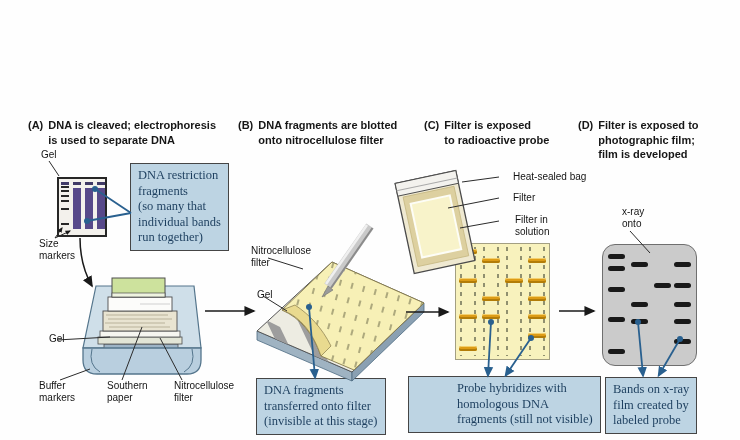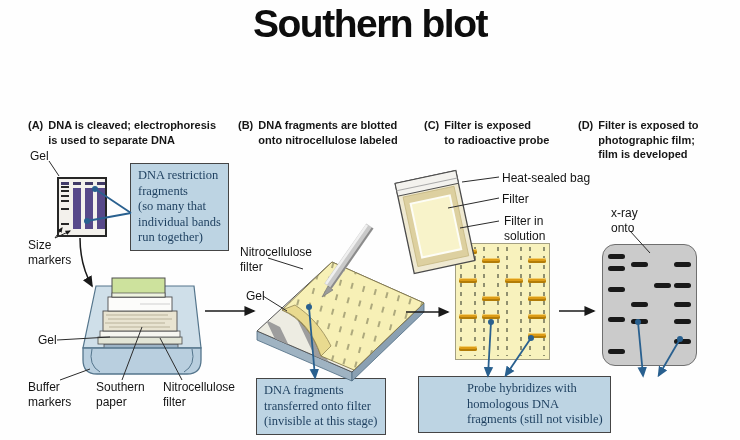--- a/index.html
+++ b/index.html
@@ -3,21 +3,21 @@
 <meta charset="utf-8">
 <style>
   html,body { margin:0; padding:0; background:#ffffff; }
   .canvas { position:relative; width:740px; height:440px; background:#fefefe; overflow:hidden;
             font-family:"Liberation Sans", sans-serif; }
   .title { position:absolute; left:0; top:2px; width:740px; text-align:center;
            font-size:39px; font-weight:bold; letter-spacing:-1.5px; color:#0d0d0d; }
   .phead { position:absolute; display:flex; gap:5px; font-weight:bold; font-size:11px;
            line-height:1.32; color:#161616; }
   .ptxt, .lbl, .callout { white-space:pre; }
-  .lbl { position:absolute; font-size:12px; line-height:1.22; color:#141414; }
+  .lbl { position:absolute; font-size:10px; line-height:1.22; color:#141414;margin-left:11px; }
   .callout { position:absolute; background:#bdd4e3; border:1.2px solid #454545; color:#1c3e5e;
              font-family:"Liberation Serif", serif; font-size:12.5px; line-height:1.24;
              padding:4px 7px; }
   
   .gel-a { position:absolute; left:57px; top:177px; width:50px; height:60px;
            background:#f3f1ec; border:2px solid #262626; box-sizing:border-box; }
   .cap    { position:absolute; top:3px;  width:8px; height:3px; background:#403a66; }
   .marker { position:absolute; left:2px; width:8px; height:2px; background:#262626; }
   .plane  { position:absolute; top:9px; bottom:6px; width:8px; background:#57498a; }
   
@@ -95,23 +95,26 @@
     </div>
 
   <div class="callout" style="left:130px; top:163px;">DNA restriction
 fragments
 (so many that
 individual bands
 run together)</div>
   <div class="callout" style="left:256px; top:378px;">DNA fragments
 transferred onto filter
 (invisible at this stage)</div>
-  <div class="callout" style="left:418px; top:376px;padding-left:48px;">Probe hybridizes with
+  <div class="callout" style="left:408px; top:376px;padding-left:48px;">Probe hybridizes with
 homologous DNA
 fragments (still not visible)</div>
+  <div class="callout" style="left:605px; top:377px;">Bands on x-ray
+film created by
+labeled probe</div>
 
   <svg class="overlay" width="740" height="440" viewBox="0 0 740 440">
     <defs>
       <marker id="mB" viewBox="0 0 10 10" refX="8.5" refY="5" markerWidth="7.5" markerHeight="7.5" orient="auto">
         <path d="M0,0.6 L10,5 L0,9.4 z" fill="#1a1a1a"></path>
       </marker>
       <marker id="mBs" viewBox="0 0 10 10" refX="8" refY="5" markerWidth="5.5" markerHeight="5.5" orient="auto">
         <path d="M0,0.6 L10,5 L0,9.4 z" fill="#1a1a1a"></path>
       </marker>
       <marker id="mBlu" viewBox="0 0 10 10" refX="7.5" refY="5" markerWidth="6" markerHeight="6" orient="auto">
@@ -212,31 +215,30 @@
           <circle cx="87" cy="221" r="3"></circle>
         <circle cx="309" cy="307" r="3"></circle>
         <circle cx="491" cy="322" r="3"></circle>
           <circle cx="531" cy="338" r="3"></circle>
         <circle cx="638" cy="322" r="3"></circle>
           <circle cx="680" cy="339" r="3"></circle>
       </g>
     </g>
   </svg>
 
-  <div class="title">Southern blot</div>
 
   <div class="phead" style="left:28px; top:118px;">
     <span>(A)</span>
     <span class="ptxt">DNA is cleaved; electrophoresis
 is used to separate DNA</span>
   </div>
   <div class="phead" style="left:238px; top:118px;">
     <span>(B)</span>
     <span class="ptxt">DNA fragments are blotted
-onto nitrocellulose labeled</span>
+onto nitrocellulose filter</span>
   </div>
   <div class="phead" style="left:424px; top:118px;">
     <span>(C)</span>
     <span class="ptxt">Filter is exposed
 to radioactive probe</span>
   </div>
   <div class="phead" style="left:578px; top:118px;">
     <span>(D)</span>
     <span class="ptxt">Filter is exposed to
 photographic film;

